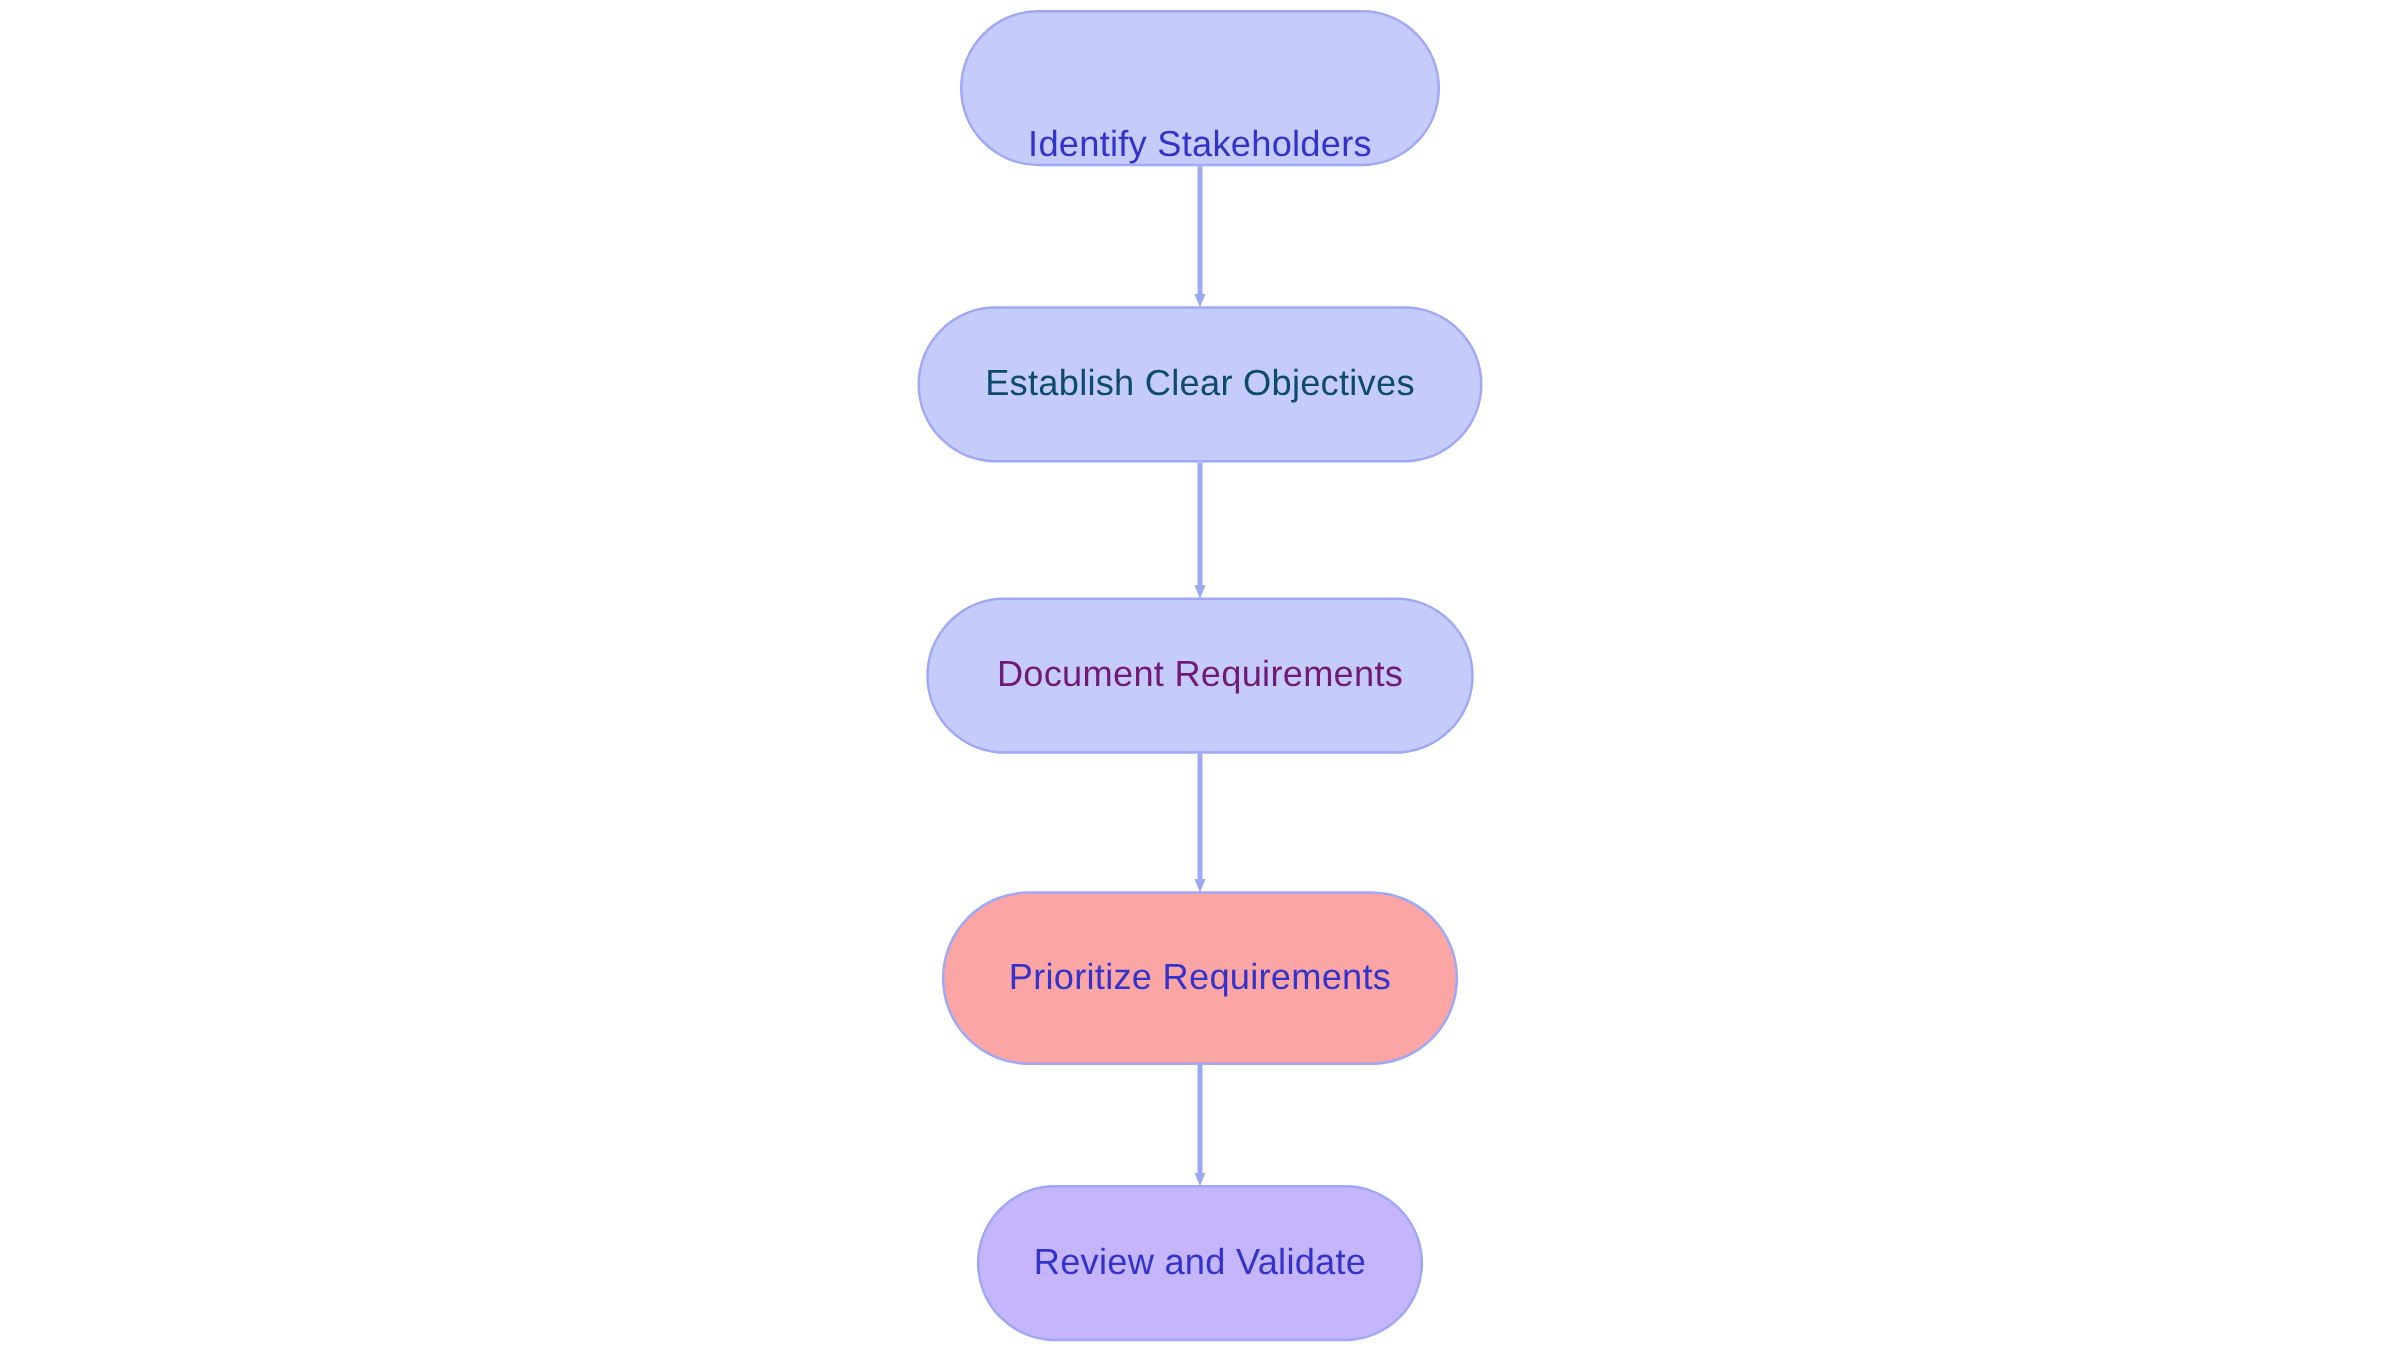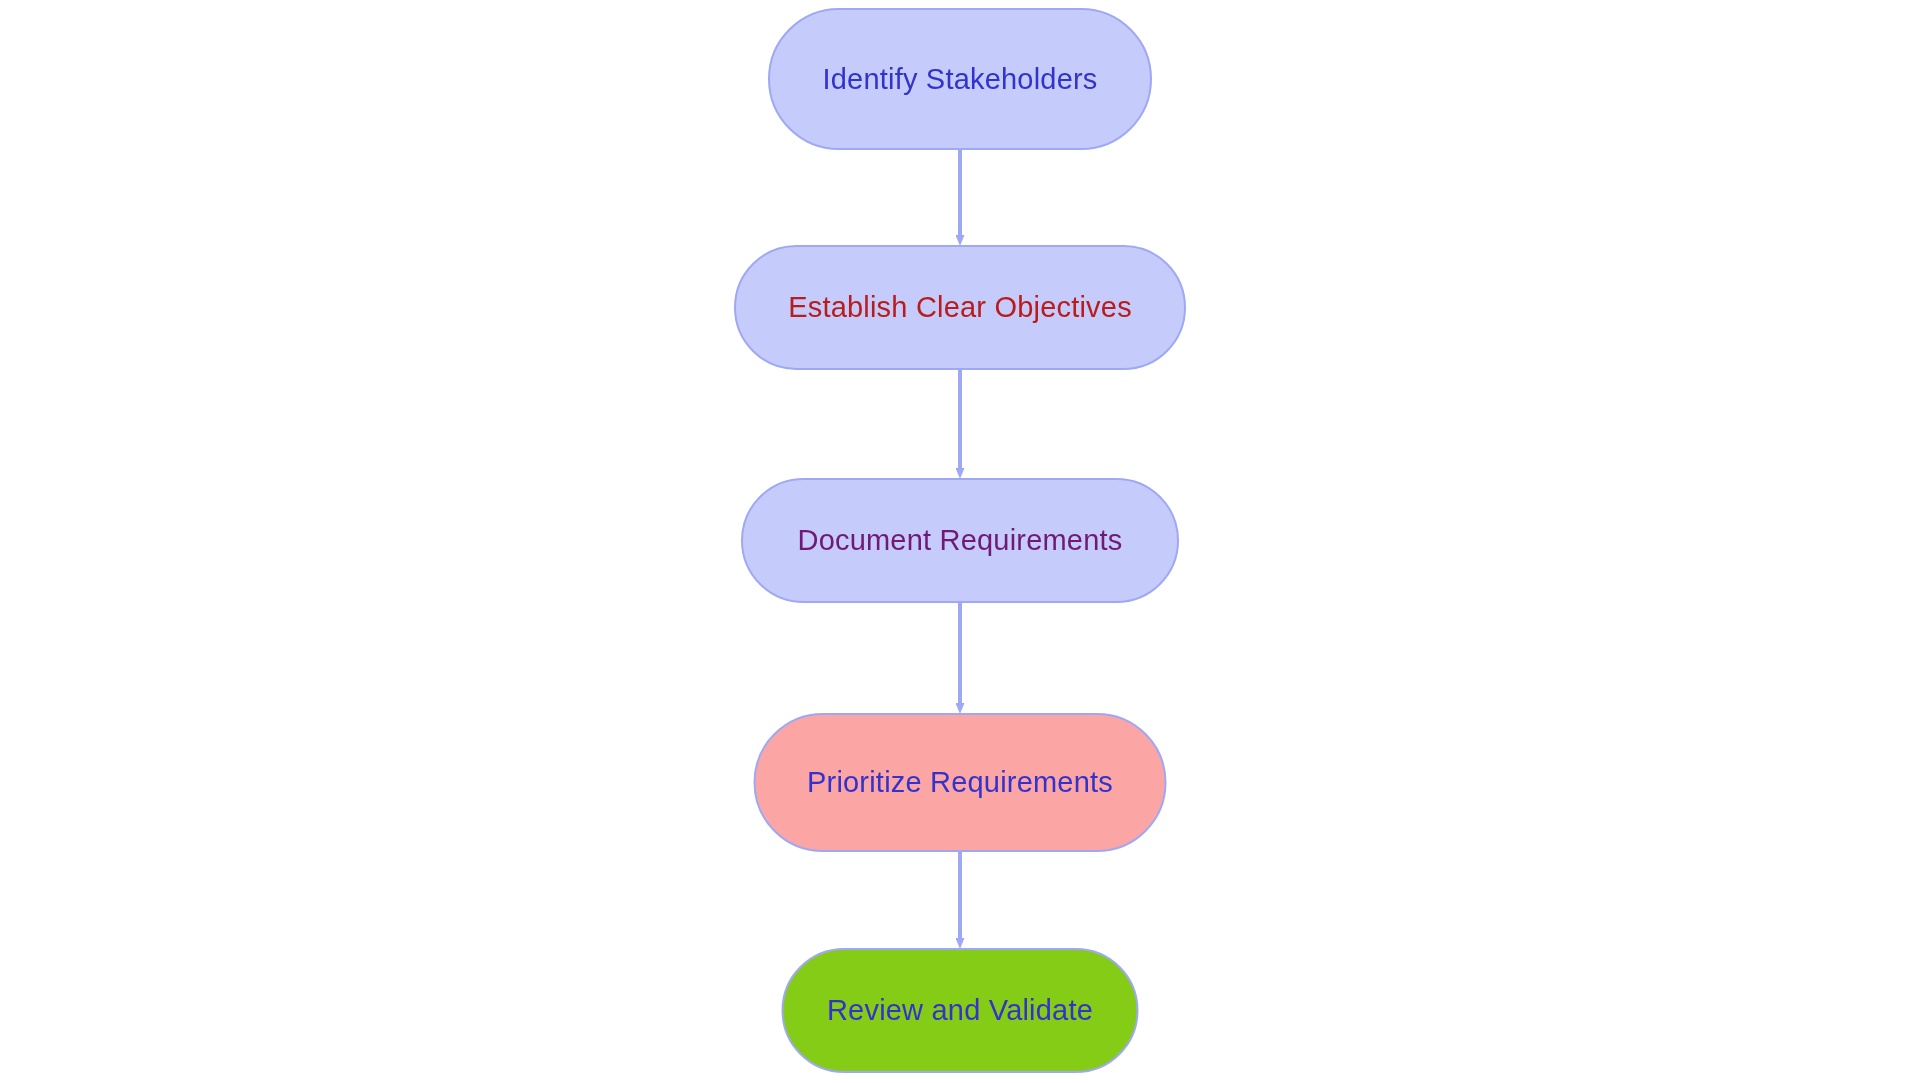--- a/index.html
+++ b/index.html
@@ -64,33 +64,33 @@
       <marker id="arrowhead" markerWidth="11" markerHeight="9" refX="1" refY="4.5" orient="auto" markerUnits="userSpaceOnUse">
         <path d="M0,0 L11,4.5 L0,9 Z" fill="#9fa8f5"></path>
       </marker>
     </defs>
     <line x1="960" y1="133" x2="960" y2="236" stroke="#9fa8f5" stroke-width="4" marker-end="url(#arrowhead)"></line>
     <line x1="960" y1="370" x2="960" y2="469" stroke="#9fa8f5" stroke-width="4" marker-end="url(#arrowhead)"></line>
     <line x1="960" y1="603" x2="960" y2="704" stroke="#9fa8f5" stroke-width="4" marker-end="url(#arrowhead)"></line>
     <line x1="960" y1="838" x2="960" y2="939" stroke="#9fa8f5" stroke-width="4" marker-end="url(#arrowhead)"></line>
   </svg>
 
-  <div class="node" id="node-0" style="left: 960px; top: 8px; width: 384px; height: 142px; background: rgb(197, 203, 250); border-color: rgb(159, 168, 245);">
+  <div class="node" id="node-0" style="left: 960px; top: 8px; width: 384px; height: 125px; background: rgb(197, 203, 250); border-color: rgb(159, 168, 245); align-items: flex-end;">
     <span class="node-label" style="color: rgb(51, 51, 204);">Identify Stakeholders</span>
   </div>
 
   <div class="node" id="node-1" style="left: 960px; top: 245px; width: 452px; height: 125px; background: rgb(197, 203, 250); border-color: rgb(159, 168, 245);">
-    <span class="node-label" style="color: #b91c1c;">Establish Clear Objectives</span>
+    <span class="node-label" style="color: #0c4a6e;">Establish Clear Objectives</span>
   </div>
 
   <div class="node" id="node-2" style="left: 960px; top: 478px; width: 438px; height: 125px; background: rgb(197, 203, 250); border-color: rgb(159, 168, 245);">
     <span class="node-label" style="color: #701a75;">Document Requirements</span>
   </div>
 
   <div class="node" id="node-3" style="left: 960px; top: 713px; width: 413px; height: 139px; background: #fca5a5; border-color: rgb(159, 168, 245);">
     <span class="node-label" style="color: rgb(51, 51, 204);">Prioritize Requirements</span>
   </div>
 
-  <div class="node" id="node-4" style="left: 960px; top: 948px; width: 357px; height: 125px; background: #84cc16; border-color: rgb(159, 168, 245);">
+  <div class="node" id="node-4" style="left: 960px; top: 948px; width: 357px; height: 125px; background: #c4b5fd; border-color: rgb(159, 168, 245);">
     <span class="node-label" style="color: rgb(51, 51, 204);">Review and Validate</span>
   </div>
 
 </div>
 
 </body></html>

